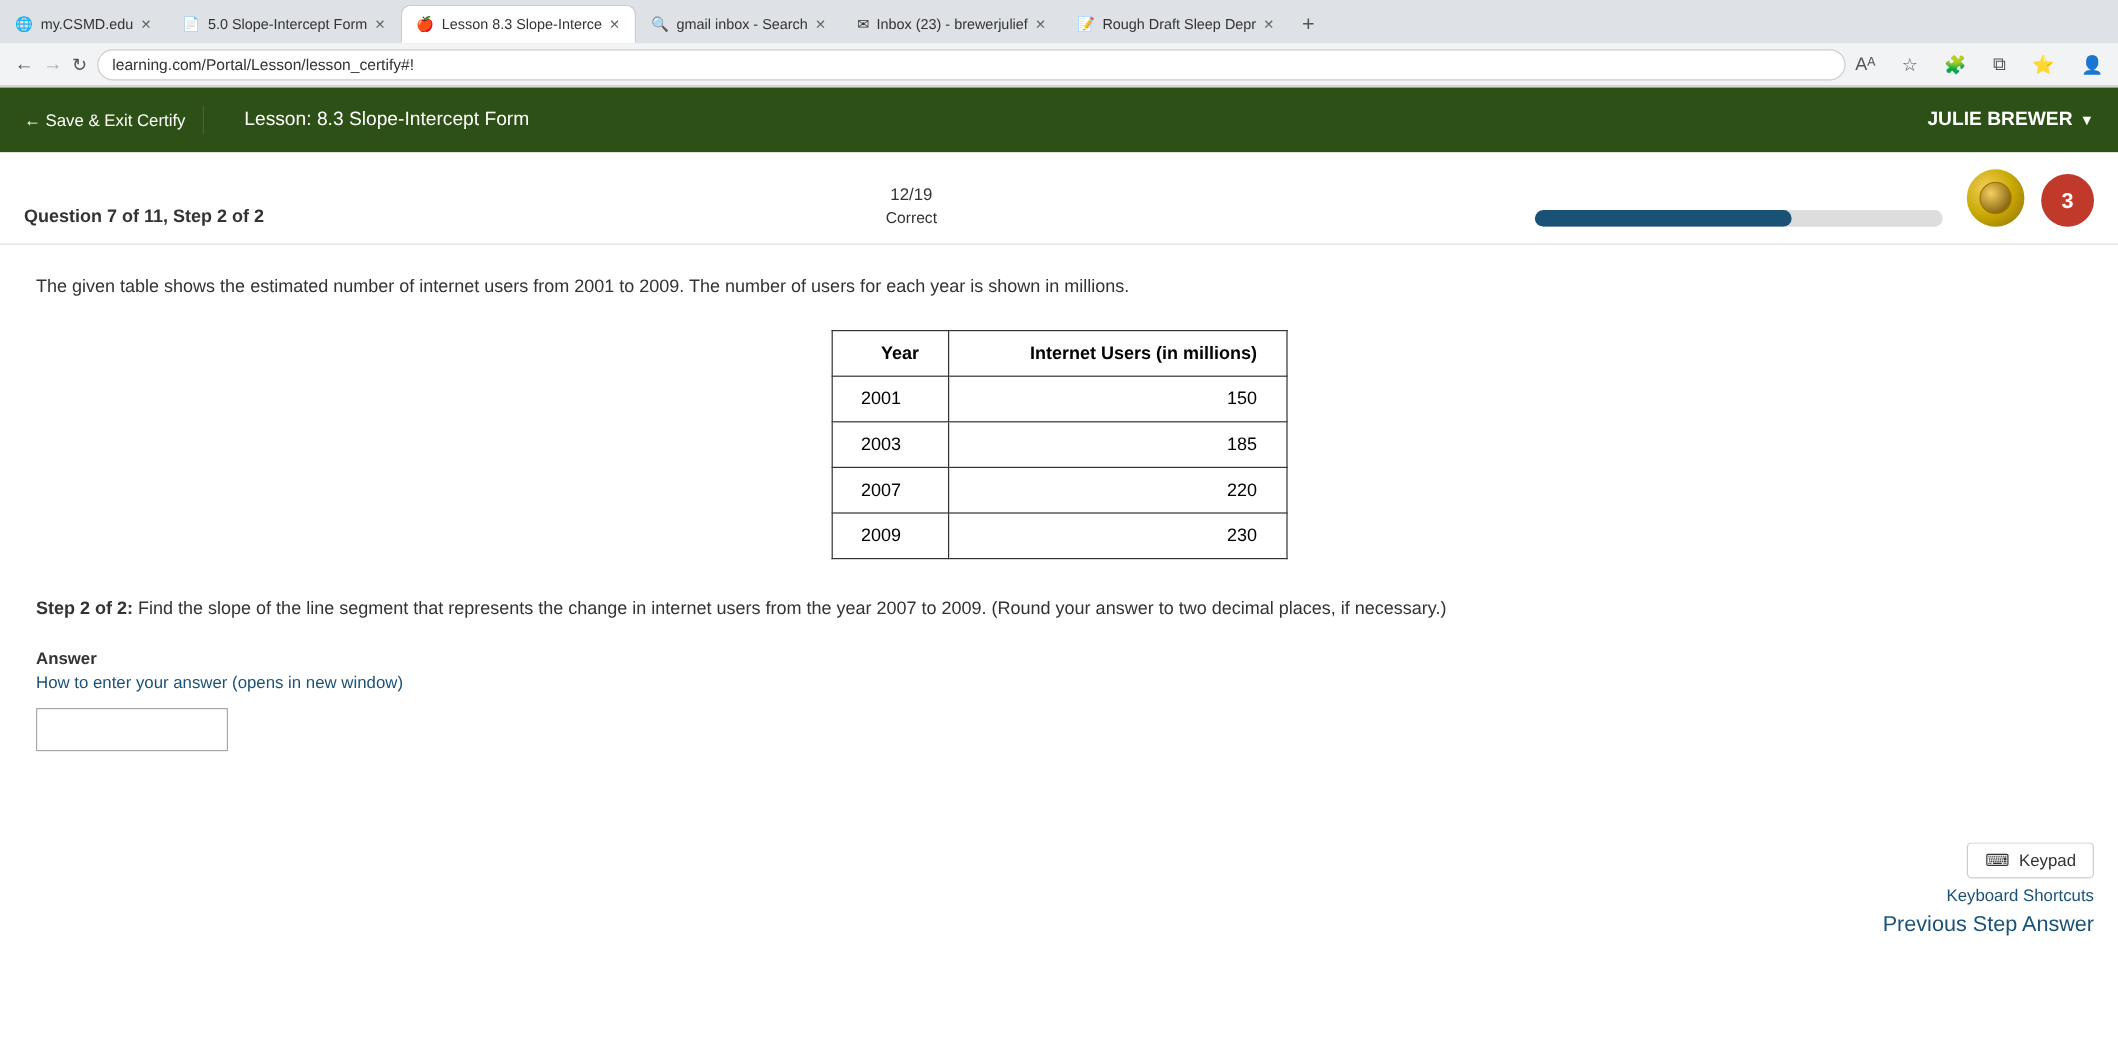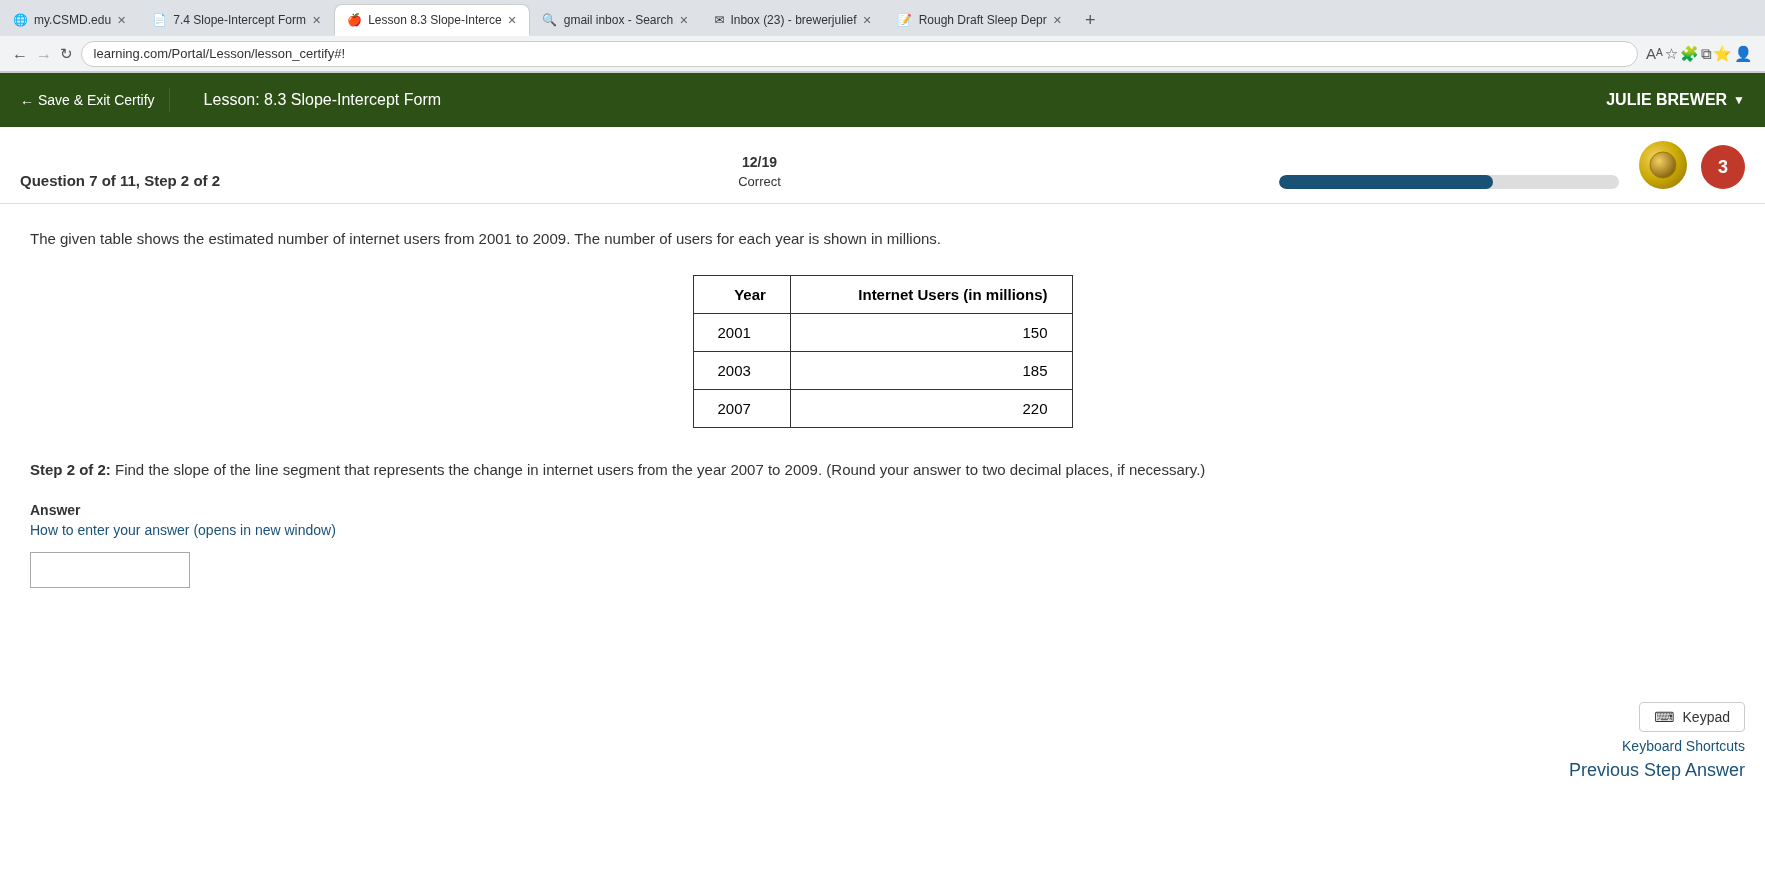--- a/index.html
+++ b/index.html
@@ -59,21 +59,21 @@
       height: 26px;
       border: 1px solid #ccc;
       border-radius: 13px;
       padding: 0 12px;
       font-size: 13px;
       background: #fff;
       color: #333;
     }
     .browser-icons {
       display: flex;
-      gap: 2px;
+      gap: 22px;
       color: #555;
       font-size: 15px;
     }
 
     
     .app-header {
       background: #2d5016;
       color: #fff;
       display: flex;
       align-items: center;
@@ -124,21 +124,21 @@
     }
     .progress-center {
       display: flex;
       flex-direction: column;
       align-items: center;
       flex: 1;
       gap: 4px;
     }
     .score-text {
       font-size: 14px;
-      font-weight: bold;
+      font-weight: normal;
       color: #333;
     }
     .correct-text {
       font-size: 13px;
       color: #333;
     }
     .progress-bar-container {
       width: 340px;
       height: 14px;
       background: #ddd;
@@ -292,21 +292,21 @@
 
 <div class="browser-chrome">
   <div class="tab-bar">
     <div class="tab">
       <span>🌐</span>
       <span>my.CSMD.edu</span>
       <span class="tab-close">✕</span>
     </div>
     <div class="tab">
       <span>📄</span>
-      <span>7.4 Slope-Intercept Form</span>
+      <span>5.0 Slope-Intercept Form</span>
       <span class="tab-close">✕</span>
     </div>
     <div class="tab active">
       <span>🍎</span>
       <span>Lesson 8.3 Slope-Interce</span>
       <span class="tab-close">✕</span>
     </div>
     <div class="tab">
       <span>🔍</span>
       <span>gmail inbox - Search</span>
@@ -392,20 +392,24 @@
             <td>150</td>
           </tr>
           <tr>
             <td>2003</td>
             <td>185</td>
           </tr>
           <tr>
             <td>2007</td>
             <td>220</td>
           </tr>
+          <tr>
+            <td>2009</td>
+            <td>230</td>
+          </tr>
         </tbody>
     </table>
   </div>
 
   <p class="step-instruction">
     <strong>Step 2 of 2:</strong>
     <span>Find the slope of the line segment that represents the change in internet users from the year 2007 to 2009. (Round your answer to two decimal places, if necessary.)</span>
   </p>
 
   <div class="answer-section">

